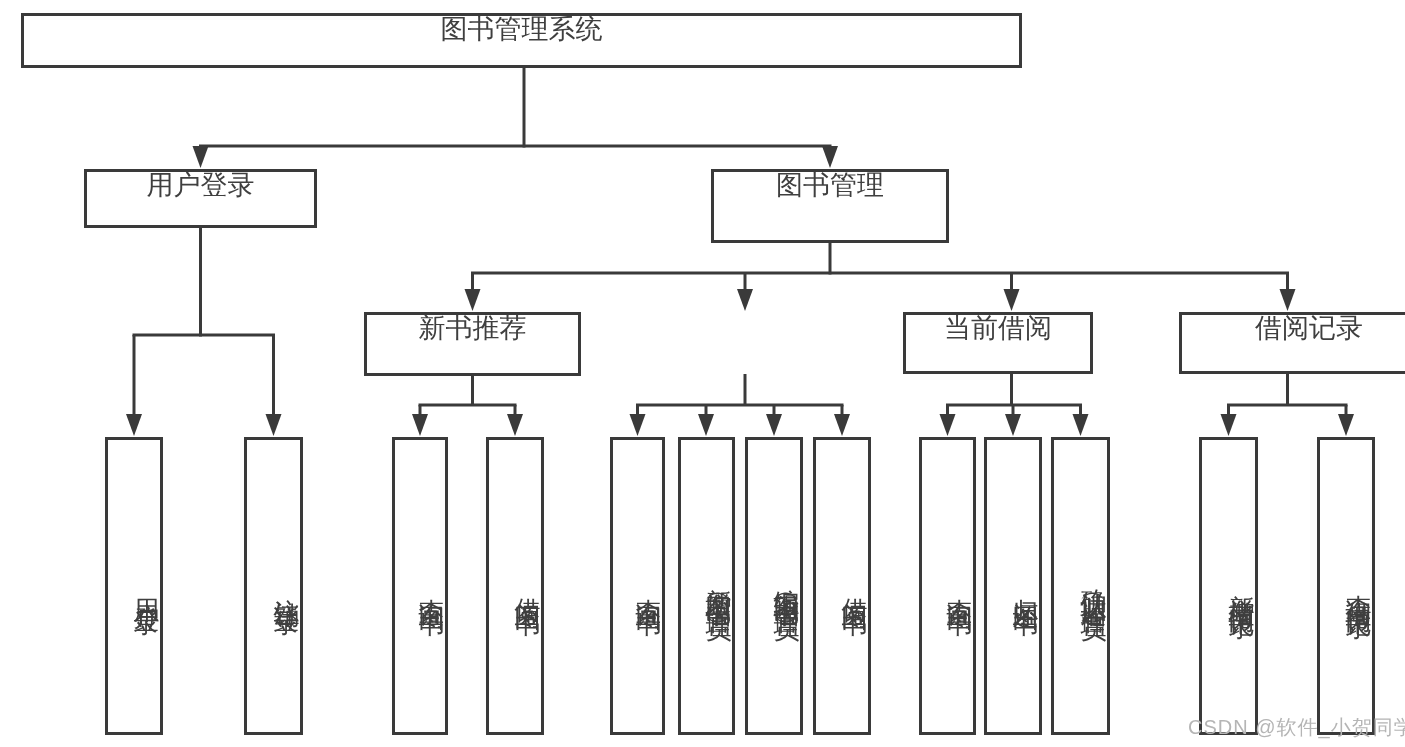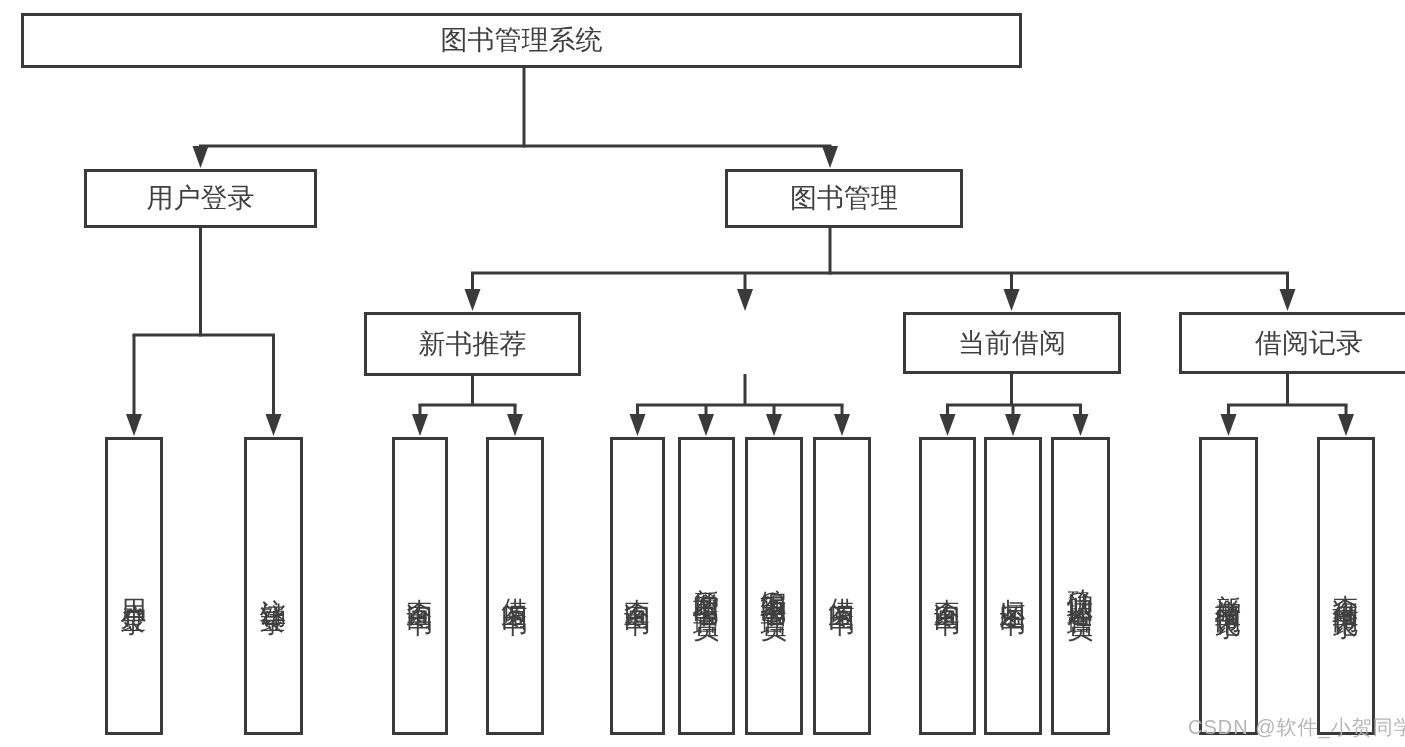--- a/index.html
+++ b/index.html
@@ -21,21 +21,20 @@
     left: 0;
     top: 0;
     z-index: 1;
   }
   .box {
     position: absolute;
     box-sizing: border-box;
     border: 3px solid #3a3a3a;
     background: #ffffff;
     display: flex;
-    align-items: center;
     justify-content: center;
     color: #3f3f3f;
     font-size: 27px;
     z-index: 2;
     line-height: 1;
   }
   .leaf {
     writing-mode: vertical-rl;
     text-orientation: mixed;
     font-size: 26px;
@@ -126,28 +125,28 @@
     </g>
   </svg>
 
   <div class="box" style="left:21px; top:13px; width:1001px; height:55px;">
     <span>图书管理系统</span>
   </div>
 
   <div class="box" style="left:84px; top:169px; width:233px; height:59px;">
     <span>用户登录</span>
   </div>
-  <div class="box" style="left:711px; top:169px; width:238px; height:59px;margin-left:14px;">
+  <div class="box" style="left:711px; top:169px; width:238px; height:74px;">
     <span>图书管理</span>
   </div>
 
   <div class="box" style="left:364px; top:312px; width:217px; height:64px;">
     <span>新书推荐</span>
   </div>
-  <div class="box" style="left:903px; top:312px; width:218px; height:62px;">
+  <div class="box" style="left:903px; top:312px; width:190px; height:62px;">
     <span>当前借阅</span>
   </div>
   <div class="box" style="left:1179px; top:312px; width:260px; height:62px;">
     <span>借阅记录</span>
   </div>
 
   <div class="box leaf" style="left:105px; top:437px; width:58px; height:298px;">
     <span>用户登录</span>
   </div>
   <div class="box leaf" style="left:244px; top:437px; width:59px; height:298px;">

